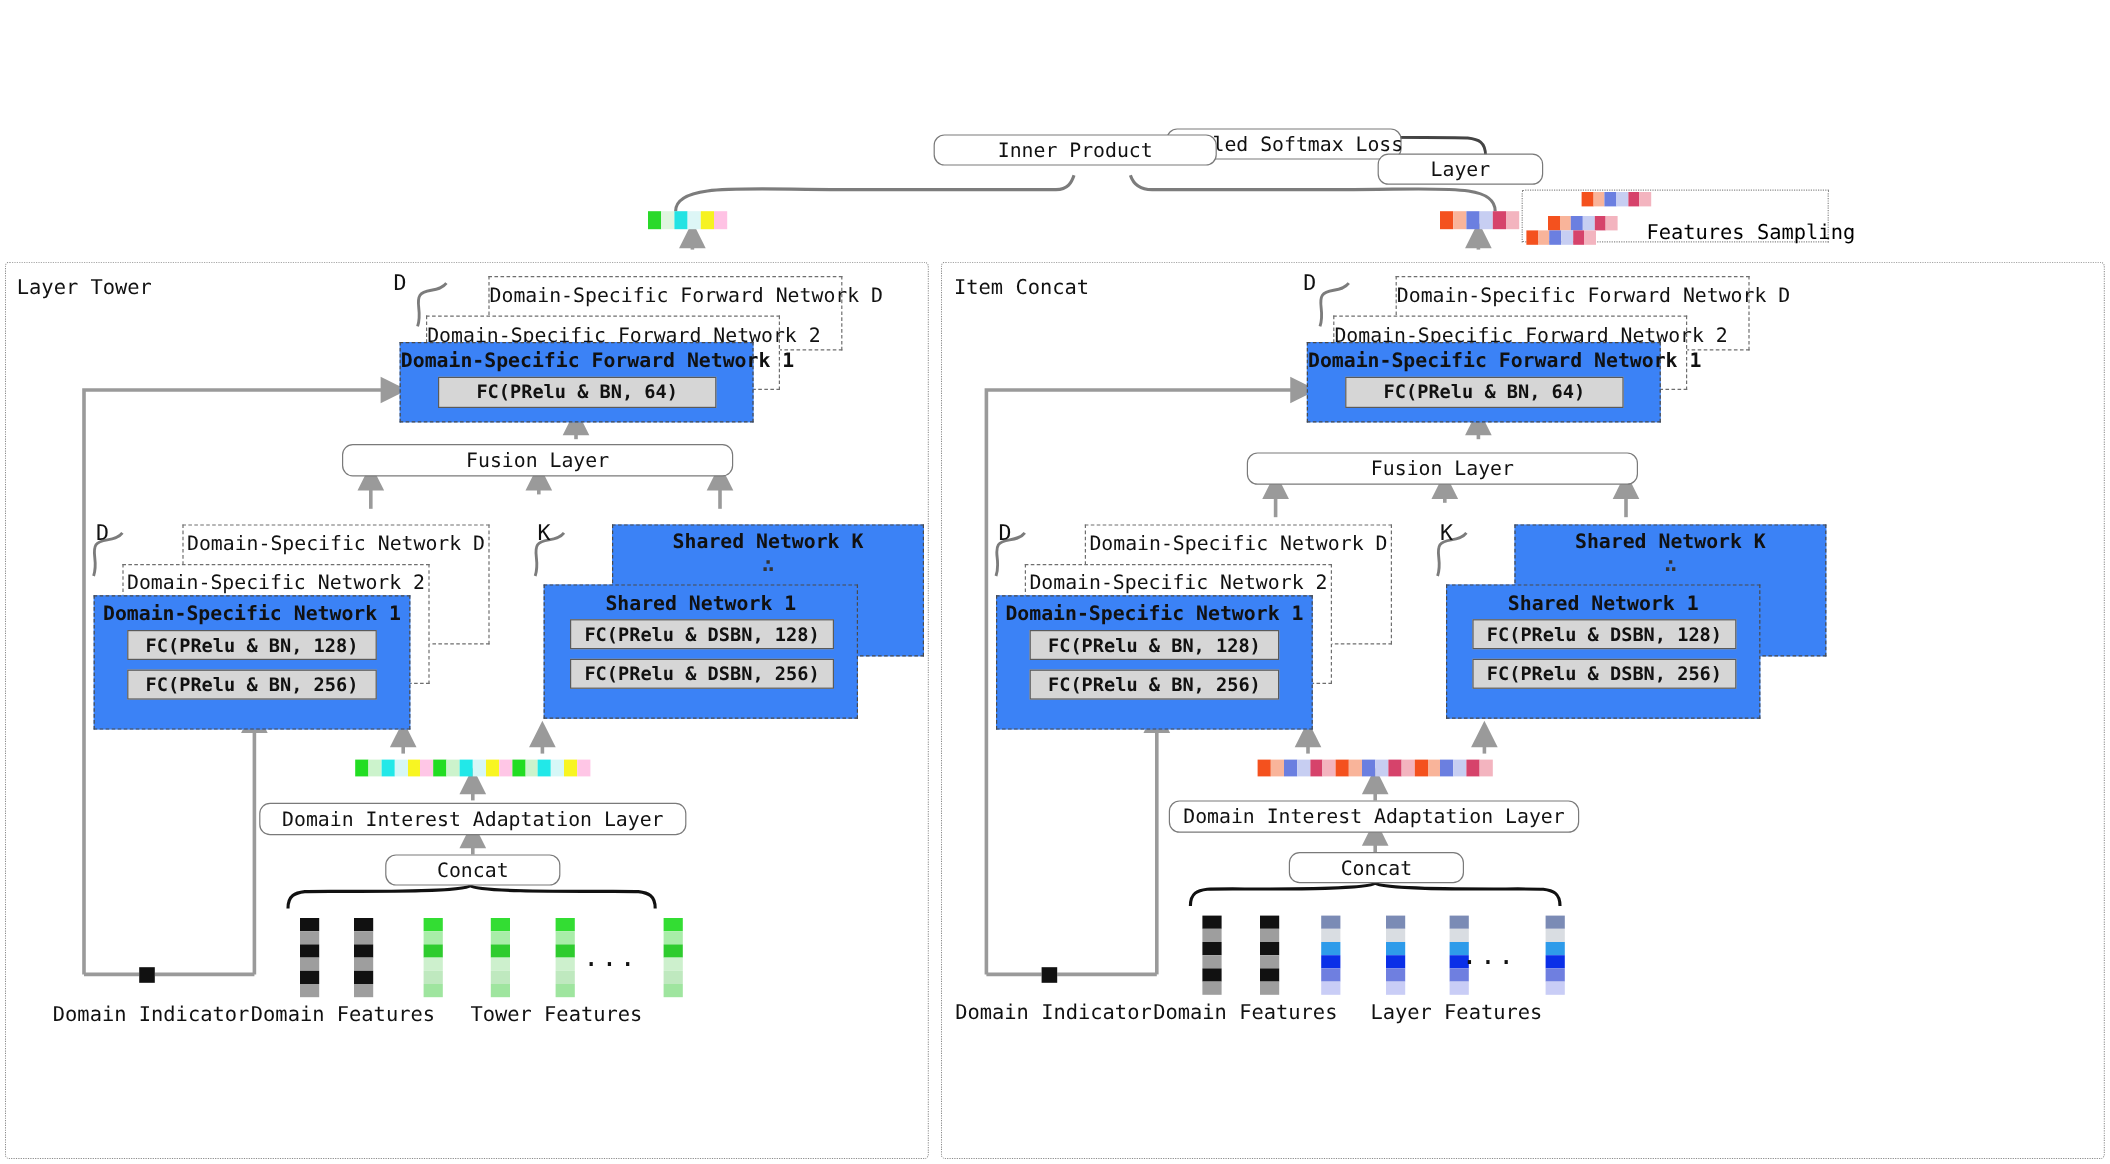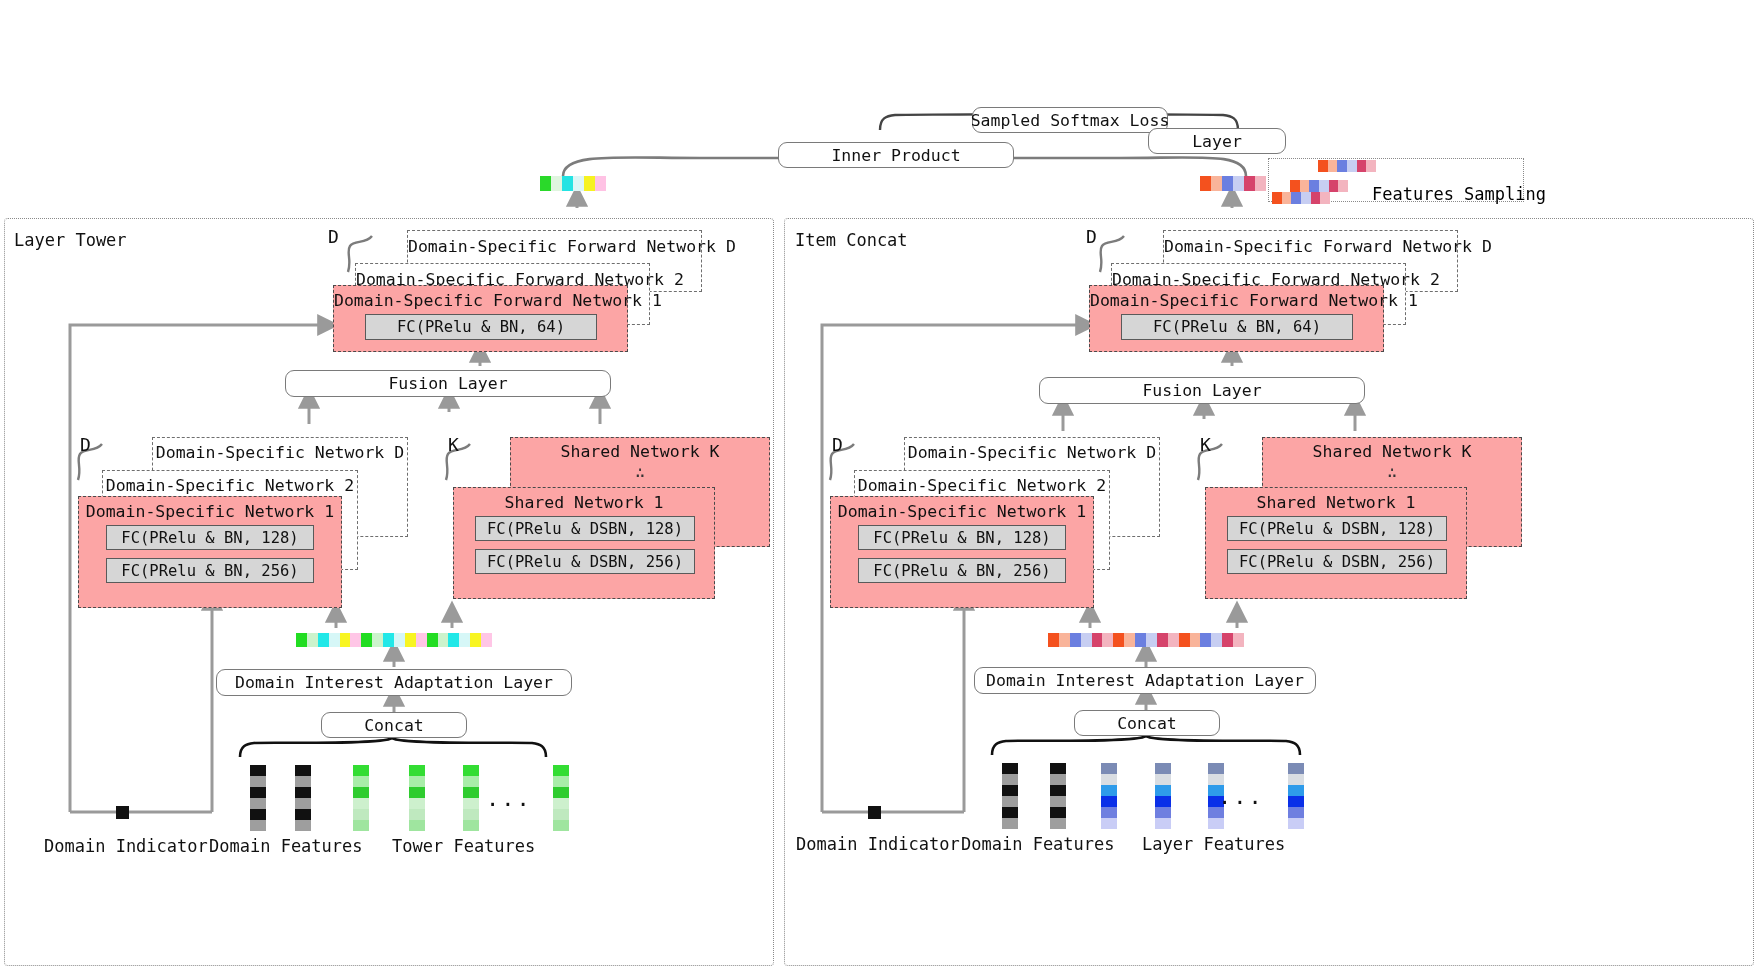--- a/index.html
+++ b/index.html
@@ -8,21 +8,21 @@
        color:#000;overflow:hidden;}
   .abs{position:absolute;}
 
   
   .rbox{position:absolute;border:1.6px solid #7a7a7a;border-radius:9px;background:#fff;
         display:flex;align-items:center;justify-content:center;font-size:16.5px;
         white-space:nowrap;box-sizing:border-box;color:#111;}
   .tower{position:absolute;border:1.7px dotted #8a8a8a;border-radius:4px;background:transparent;box-sizing:border-box;}
   .tower-label{position:absolute;font-size:17px;color:#111;}
 
-  .greybox{position:absolute;background:#fca5a5;border:1.6px dashed #4a4a4a;box-sizing:border-box;}
+  .greybox{position:absolute;background:#3b82f6;border:1.6px dashed #4a4a4a;box-sizing:border-box;font-weight:bold;}
   .dashbox{position:absolute;background:#fff;border:1.5px dashed #6e6e6e;box-sizing:border-box;}
   .boxtitle{position:absolute;width:100%;text-align:center;font-size:16.5px;color:#111;white-space:nowrap;}
   .fc{position:absolute;background:#d6d6d6;border:1.5px solid #5a5a5a;
       display:flex;align-items:center;justify-content:center;font-size:15.5px;
       white-space:nowrap;box-sizing:border-box;color:#111;}
 
   .negbox{position:absolute;border:1.5px dotted #8a8a8a;box-sizing:border-box;background:#fff;}
   .neglabel{position:absolute;font-size:17px;white-space:nowrap;}
 
   .dcount{position:absolute;font-size:18px;color:#111;}
@@ -122,21 +122,21 @@
 
   <g stroke="#999" stroke-width="2" stroke-dasharray="2,4" fill="none">
     <path d="M1340,185 L1360,170"></path>
   </g>
 </svg>
 
 <div class="rbox" style="left:972px;top:107px;width:196px;height:26px;align-items:center;">
   <span>Sampled Softmax Loss</span>
 </div>
 
-<div class="rbox" style="left:778px;top:142px;width:236px;height:26px;">
+<div class="rbox" style="left:778px;top:112px;width:236px;height:26px;">
   <span>Inner Product</span>
 </div>
 
 <div class="rbox" style="left:1148px;top:128px;width:138px;height:26px;">
   <span>Layer</span>
 </div>
 
 <div class="strip" style="left:540px;top:176px;width:66px;height:15px;">
     <i style="background: rgb(42, 217, 42); flex: 1 1 0px;"></i>
     <i style="background: rgb(224, 245, 223); flex: 1 1 0px;"></i>

